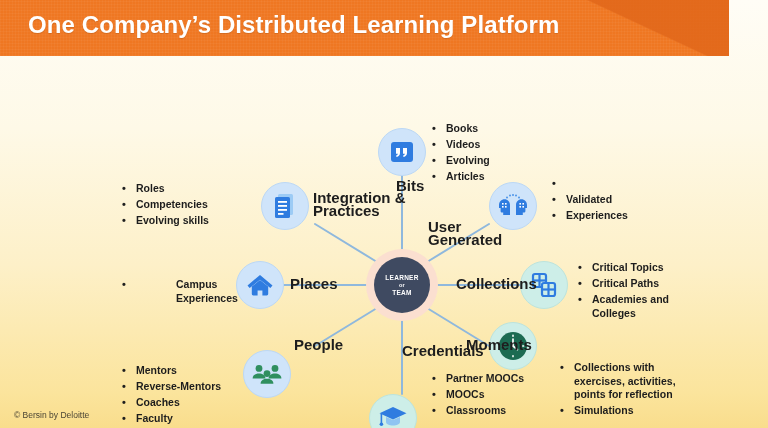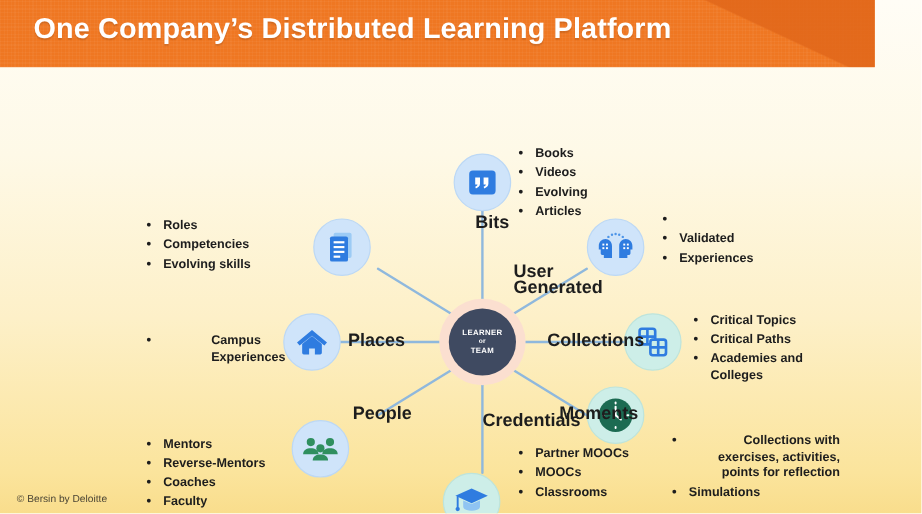--- a/index.html
+++ b/index.html
@@ -253,21 +253,21 @@
             <line x1="16" y1="16" x2="16" y2="9"></line>
             <line x1="16" y1="16" x2="20.4" y2="19.6"></line>
           </g>
         </svg>
       </span>
     </div>
     <div class="nlabel" style="left:466px; top:283px;">Moments</div>
     <div class="blist narrow" style="left:560px; top:305px;">
       <div class="row">
           <span class="bdot">•</span>
-          <span class="btxt" style="max-width:126px;text-align:right;">Collections with exercises, activities, points for reflection</span>
+          <span class="btxt" style="max-width:126px;">Collections with exercises, activities, points for reflection</span>
         </div>
       <div class="row">
           <span class="bdot">•</span>
           <span class="btxt">Simulations</span>
         </div>
     </div>
 
     <div class="node teal" style="left:369px; top:338px;">
       <span>
         <svg width="30" height="28" viewBox="0 0 30 28">
@@ -352,20 +352,22 @@
           <rect x="3" y="5" width="15" height="21" rx="1.6" fill="#2f7ce0"></rect>
           <g fill="#ffffff">
             <rect x="6" y="9" width="9" height="1.8"></rect>
             <rect x="6" y="13" width="9" height="1.8"></rect>
             <rect x="6" y="17" width="9" height="1.8"></rect>
             <rect x="6" y="21" width="5.5" height="1.8"></rect>
           </g>
         </svg>
       </span>
     </div>
+    <div class="nlabel" style="left:313px; top:136px;">Integration &amp;
+Practices</div>
     <div class="blist" style="left:122px; top:126px;">
       <div class="row">
           <span class="bdot">•</span>
           <span class="btxt">Roles</span>
         </div>
       <div class="row">
           <span class="bdot">•</span>
           <span class="btxt">Competencies</span>
         </div>
       <div class="row">

